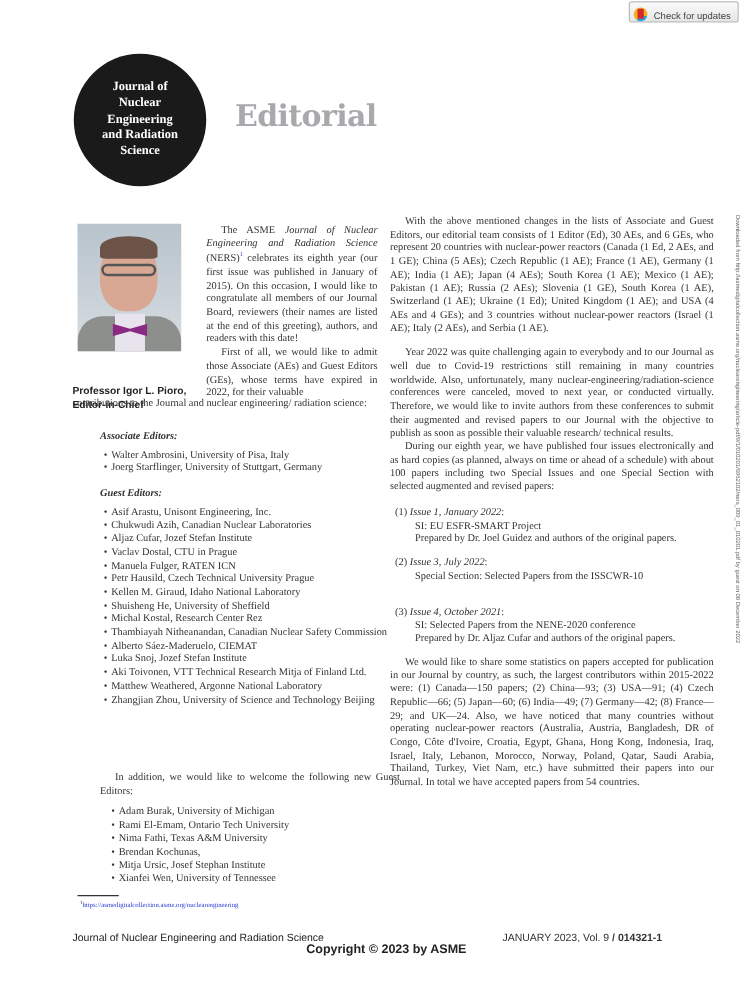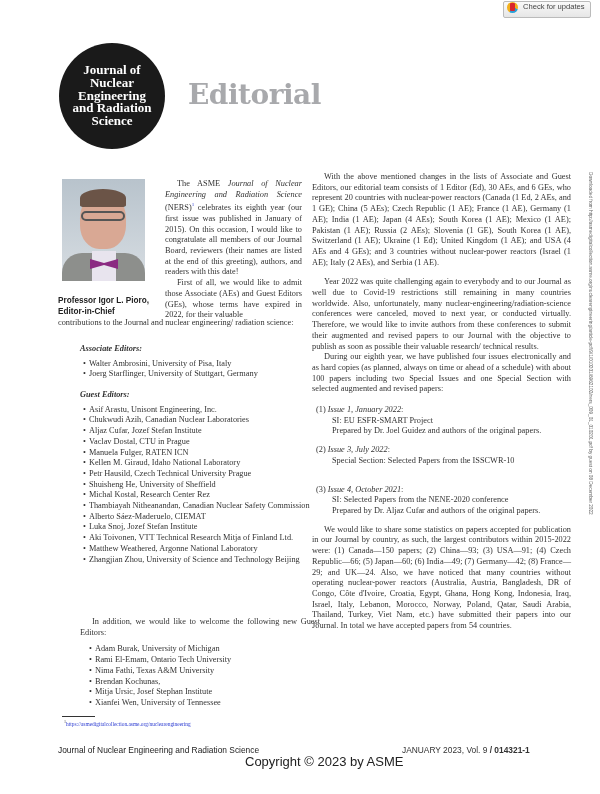--- a/index.html
+++ b/index.html
@@ -1,45 +1,45 @@
 <!DOCTYPE html>
 <html><head>
 <meta charset="utf-8">
 <style>
   html, body { margin:0; padding:0; background:#fff; }
   body { width:600px; height:794px; position:relative; overflow:hidden; font-family:"Liberation Serif", serif; color:#333; }
   .abs { position:absolute; }
-  .check-btn { left:503px; top:1px; width:88px; height:17px; border:1px solid #bbb; border-radius:2px; background:linear-gradient(#fafafa,#e6e6e6); display:flex; align-items:flex-start; font-family:"Liberation Sans", sans-serif; font-size:7.6px; color:#444; box-sizing:border-box; padding-left:3px; cursor:pointer; }
+  .check-btn { left:503px; top:1px; width:88px; height:17px; border:1px solid #bbb; border-radius:2px; background:linear-gradient(#fafafa,#e6e6e6); display:flex; align-items:flex-end; font-family:"Liberation Sans", sans-serif; font-size:7.6px; color:#444; box-sizing:border-box; padding-left:3px; cursor:pointer; }
   .check-icon { width:11px; height:11px; border-radius:50%; background:conic-gradient(#f2b01e 0 30%, #2aa1d8 30% 60%, #f2b01e 60% 100%); position:relative; margin-right:5px; }
   .check-icon::after { content:""; position:absolute; left:3px; top:1px; width:5px; height:8px; background:#d8262e; border-radius:1px; }
-  .logo { left:59px; top:43px; width:106px; height:106px; border-radius:50%; background:#1a1a1a; color:#fff; display:flex; align-items:center; justify-content:center; text-align:center; font-family:"Liberation Serif", serif; font-weight:bold; font-size:13px; line-height:12.8px; }
-  .title { left:188px; top:78px; font-family:"DejaVu Serif", serif; font-weight:bold; font-size:28px; color:#a8a9ac; letter-spacing:-0.5px; }
+  .logo { left:59px; top:43px; width:106px; height:106px; border-radius:50%; background:#1a1a1a; color:#fff; display:flex; align-items:center; justify-content:center; text-align:center; font-family:"Liberation Serif", serif; font-weight:bold; font-size:10px; line-height:12.8px; }
+  .title { left:188px; top:78px; font-family:"DejaVu Serif", serif; font-weight:bold; font-size:24px; color:#a8a9ac; letter-spacing:-0.5px; }
   .photo { left:62px; top:179px; width:83px; height:102px; background:linear-gradient(#b8c3cc,#d7dde2); overflow:hidden; }
   .photo .face { position:absolute; left:18px; top:14px; width:46px; height:56px; border-radius:45% 45% 42% 42%; background:#d9a894; }
   .photo .hair { position:absolute; left:18px; top:10px; width:46px; height:18px; border-radius:50% 50% 10% 10%; background:#6b5447; }
   .photo .glasses { position:absolute; left:19px; top:32px; width:44px; height:10px; border:2px solid #555; border-radius:5px; box-sizing:border-box; }
   .photo .suit { position:absolute; left:0; top:74px; width:83px; height:30px; background:#8d8f8c; border-radius:20px 20px 0 0; }
   .photo .shirt { position:absolute; left:30px; top:72px; width:24px; height:30px; background:#e8e4ee; }
   .photo .bow { position:absolute; left:28px; top:80px; width:28px; height:10px; background:#8b2a82; clip-path:polygon(0 0,50% 40%,100% 0,100% 100%,50% 60%,0 100%); }
-  .caption { left:58px; top:296px; font-family:"Liberation Sans", sans-serif; font-weight:bold; font-size:8.2px; line-height:10.5px; color:#222; }
+  .caption { left:58px; top:308px; font-family:"Liberation Sans", sans-serif; font-weight:bold; font-size:8.2px; line-height:10.5px; color:#222; }
   .col-text { font-size:8.3px; line-height:10.7px; color:#333; text-align:justify; }
   .indent { text-indent:12px; margin:0; }
   p { margin:0; }
   .italic { font-style:italic; }
   .right-intro { left:165px; top:179px; width:137px; }
   .section-head { font-style:italic; font-weight:bold; font-size:8.3px; color:#333; }
   ul.names { list-style:none; margin:0; padding:0; }
   ul.names li { padding-left:9px; text-indent:-6px; font-size:8.3px; line-height:10.7px; }
   ul.names li::before { content:"\2022"; margin-right:3px; }
   .left-col { left:80px; width:240px; }
   .right-col { left:312px; width:259px; }
   .foot-rule { left:62px; top:716px; width:33px; height:0; border-top:1px solid #333; }
   .footnote { left:64px; top:719px; font-size:5.4px; color:#2a3ad1; }
   .footer-j { left:58px; top:745px; font-family:"Liberation Sans", sans-serif; font-size:8.4px; color:#222; }
-  .footer-c { left:245px; top:754px; font-family:"Liberation Sans", sans-serif; font-size:13px; font-weight:normal; color:#222; }
+  .footer-c { left:245px; top:754px; font-family:"Liberation Sans", sans-serif; font-size:10px; font-weight:bold; color:#222; }
   .footer-r { left:402px; top:745px; font-family:"Liberation Sans", sans-serif; font-size:8.4px; color:#333; }
   .side-stamp { left:585px; top:172px; width:8px; height:480px; }
   .side-stamp span { display:block; position:absolute; left:0; top:0; transform-origin:left top; transform:translate(8px,0) rotate(90deg); white-space:nowrap; font-family:"Liberation Sans", sans-serif; font-size:4.7px; color:#666; }
   .issue-list { padding-left:4px; }
   .issue-item { margin-bottom:8px; }
   .issue-item .sub { padding-left:16px; }
 </style>
 </head>
 <body>
 
@@ -90,22 +90,22 @@
 </div>
 
 <div class="abs left-col col-text" style="top:390px;">
   <div class="section-head">Guest Editors:</div>
   <ul class="names" style="margin-top:4px;">
     <li>Asif Arastu, Unisont Engineering, Inc.</li>
     <li>Chukwudi Azih, Canadian Nuclear Laboratories</li>
     <li>Aljaz Cufar, Jozef Stefan Institute</li>
     <li>Vaclav Dostal, CTU in Prague</li>
     <li>Manuela Fulger, RATEN ICN</li>
+    <li>Petr Hausild, Czech Technical University Prague</li>
     <li>Kellen M. Giraud, Idaho National Laboratory</li>
-    <li>Petr Hausild, Czech Technical University Prague</li>
     <li>Shuisheng He, University of Sheffield</li>
     <li>Michal Kostal, Research Center Rez</li>
     <li style="text-align:justify">Thambiayah Nitheanandan, Canadian Nuclear Safety Commission</li>
     <li>Alberto Sáez-Maderuelo, CIEMAT</li>
     <li>Luka Snoj, Jozef Stefan Institute</li>
     <li style="text-align:justify">Aki Toivonen, VTT Technical Research Mitja of Finland Ltd.</li>
     <li>Matthew Weathered, Argonne National Laboratory</li>
     <li style="text-align:justify">Zhangjian Zhou, University of Science and Technology Beijing</li>
   </ul>
 </div>

